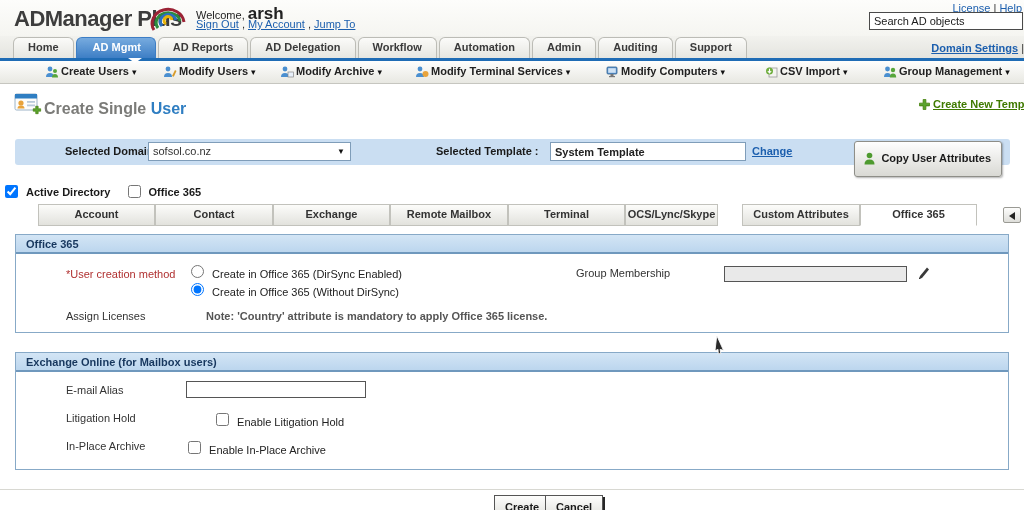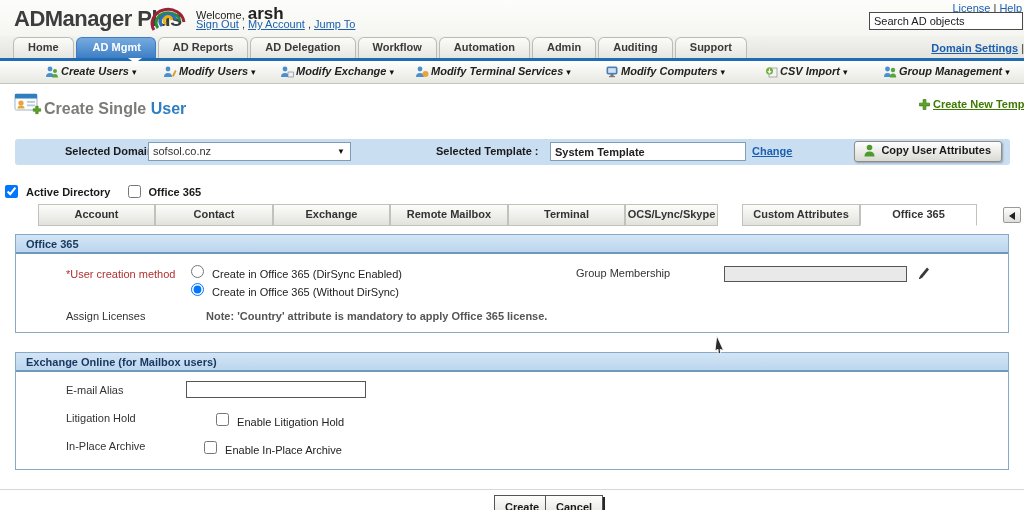--- a/index.html
+++ b/index.html
@@ -23,39 +23,39 @@
   .navbar { position:absolute; left:0; top:36px; width:1024px; height:22px; background:linear-gradient(#f2f2ee,#e4e4df); }
   .nav-tab { float:left; height:21px; margin:1px 1px 0 1px; padding:3px 14px 0 14px; background:linear-gradient(#fbfbf9,#e6e6e1); border:1px solid #bcbcb6; border-bottom:none; border-radius:6px 6px 0 0; font-size:11px; font-weight:bold; color:#3a3a3a; cursor:pointer; }
   .nav-tab.active { background:linear-gradient(#77abdf,#3d7ec5); color:#fff; border-color:#3d7ec5;padding-left:16px; }
   .nav-tabs-wrap { position:absolute; left:12px; top:0; }
   .blue-line { position:absolute; left:0; top:58px; width:1024px; height:3px; background:#1f6cb5; }
   .notch { position:absolute; left:128px; top:58px; width:0; height:0; border-left:7px solid transparent; border-right:7px solid transparent; border-top:5px solid #ffffff; z-index:3; }
   .domain-settings { position:absolute; right:0px; top:42px; font-size:11px; white-space:nowrap; }
 
   
   .toolbar { position:absolute; left:0; top:61px; width:1024px; height:23px; background:linear-gradient(#fefefd,#e8e8e2); border-bottom:1px solid #c6c6c0; }
-  .tb-item { position:absolute; top:4px; height:16px; font-size:11px; font-weight:bold; color:#222; cursor:pointer; white-space:nowrap;font-style:italic; }
+  .tb-item { position:absolute; top:4px; height:16px; font-size:11px; font-weight:bold; color:#222; cursor:pointer; white-space:nowrap; }
   .tb-item svg { vertical-align:-3px; margin-right:2px; }
   .caret { font-size:9px; color:#111; margin-left:3px; }
 
   
   .title-row { position:absolute; left:0; top:88px; width:1024px; height:40px; background:#fff; }
   .title-icon { position:absolute; left:14px; top:4px; }
   .page-title { position:absolute; left:44px; top:12px; font-size:16px; font-weight:bold; color:#7b7b78; }
   .page-title .hl { color:#2f7ec2; }
   .new-template { position:absolute; right:0; top:10px; white-space:nowrap; overflow:hidden; max-width:105px; font-size:11px; font-weight:bold; }
   .new-template a { color:#3f7a00; text-decoration:underline; cursor:pointer; }
 
   
   .domain-bar { position:absolute; left:15px; top:139px; width:995px; height:26px; background:#cadef2; border-radius:3px; }
   .lbl-b { font-weight:bold; color:#1a1a1a; font-size:11px; }
   .fake-select { position:absolute; left:133px; top:3px; width:203px; height:19px; background:#fff; border:1px solid #7f9db9; font-size:11px; padding:2px 4px; cursor:pointer; }
   .fake-select .arr { position:absolute; right:5px; top:4px; font-size:8px; color:#111; }
   .tmpl-input { position:absolute; left:535px; top:3px; width:196px; height:19px; background:#fff; border:1px solid #7f9db9; font-size:11px; font-weight:bold; padding:1px 4px; color:#222; font-family:"Liberation Sans",sans-serif; }
-  .copy-btn { position:absolute; right:8px; top:2px; height:21px; padding:2px 10px 4px 8px; background:linear-gradient(#fefefe,#d9d9d4); border:1px solid #8e8e88; border-radius:3px; font-size:11px; font-weight:bold; color:#1a1a1a; cursor:pointer; box-shadow:1px 1px 2px rgba(0,0,0,0.3); }
+  .copy-btn { position:absolute; right:8px; top:2px; height:36px; padding:2px 10px 4px 8px; background:linear-gradient(#fefefe,#d9d9d4); border:1px solid #8e8e88; border-radius:3px; font-size:11px; font-weight:bold; color:#1a1a1a; cursor:pointer; box-shadow:1px 1px 2px rgba(0,0,0,0.3); }
   .copy-btn svg { vertical-align:-3px; margin-right:5px; }
 
   
   .mode-row { position:absolute; left:5px; top:185px; height:16px; }
   .mode-row input { vertical-align:-2px; }
   .mode-lbl { font-weight:bold; color:#1a1a1a; margin:0 14px 0 5px; cursor:pointer; }
 
   
   .form-tabs { position:absolute; left:0px; top:204px; width:1024px; height:22px; }
   .ftab { position:absolute; top:0; height:22px; background:linear-gradient(#fcfcfa,#e2e2dd); border:1px solid #c2c2bc; text-align:center; padding-top:3px; font-size:11px; font-weight:bold; color:#333; cursor:pointer; }
@@ -145,21 +145,21 @@
         <circle cx="5" cy="3" r="2.4" fill="#4a8fd0"></circle>
         <path d="M1 11 Q1 7 5 7 Q9 7 9 11 Z" fill="#4a8fd0"></path>
         <path d="M9 10 L12 4 L13.5 5 L10.8 10.8 Z" fill="#d79b2a"></path>
       </svg><span>Modify Users</span><span class="caret">▾</span>
   </div>
   <div class="tb-item" style="left:280px;">
     <svg width="14" height="12" viewBox="0 0 14 12">
         <circle cx="5" cy="3" r="2.4" fill="#4a8fd0"></circle>
         <path d="M1 11 Q1 7 5 7 Q9 7 9 11 Z" fill="#4a8fd0"></path>
         <rect x="8" y="6" width="5.5" height="5" fill="#e8f0fa" stroke="#888" stroke-width="0.7"></rect>
-      </svg><span>Modify Exchange</span><span class="caret">▾</span>
+      </svg><span>Modify Archive</span><span class="caret">▾</span>
   </div>
   <div class="tb-item" style="left:415px;">
     <svg width="14" height="12" viewBox="0 0 14 12">
         <circle cx="5" cy="3" r="2.4" fill="#4a8fd0"></circle>
         <path d="M1 11 Q1 7 5 7 Q9 7 9 11 Z" fill="#4a8fd0"></path>
         <circle cx="10.5" cy="8" r="3" fill="#e8a33b"></circle>
       </svg><span>Modify Terminal Services</span><span class="caret">▾</span>
   </div>
   <div class="tb-item" style="left:605px;">
     <svg width="14" height="12" viewBox="0 0 14 12">
@@ -267,21 +267,21 @@
 <div class="section sec-exchange">
   <div class="sec-head">Exchange Online (for Mailbox users)</div>
   <span class="abs flabel" style="left:50px; top:31px;">E-mail Alias</span>
   <input class="txt-input abs" style="left: 170px; top: 28px; width: 180px;" type="text" value="">
   <span class="abs flabel" style="left:50px; top:59px;">Litigation Hold</span>
   <span class="abs" style="left:172px; top:60px;margin-left:28px;">
     <input type="checkbox" style="">
     <span class="chk-lbl">Enable Litigation Hold</span>
   </span>
   <span class="abs flabel" style="left:50px; top:87px;">In-Place Archive</span>
-  <span class="abs" style="left:188px; top:88px;">
+  <span class="abs" style="left:172px; top:88px;">
     <input type="checkbox" style="">
     <span class="chk-lbl">Enable In-Place Archive</span>
   </span>
 </div>
 
 <div class="footer-line"></div>
 <button class="foot-btn" style="left:494px;">Create</button>
 <button class="foot-btn" style="left:545px;">Cancel</button>
 
 <svg class="cursor" width="16" height="18" viewBox="0 0 16 18">

